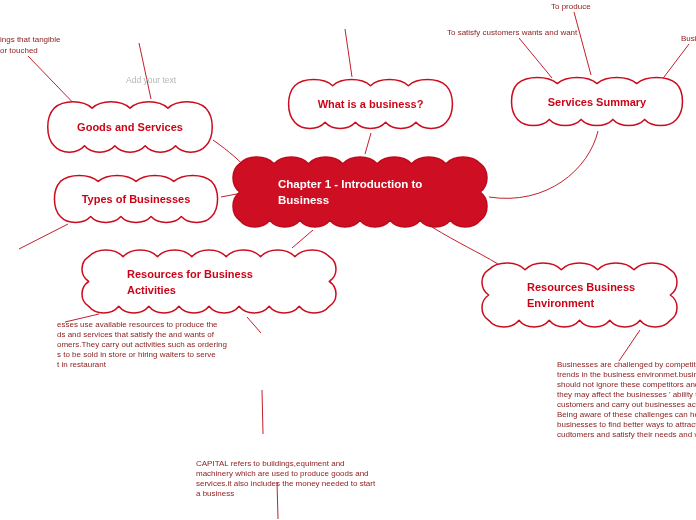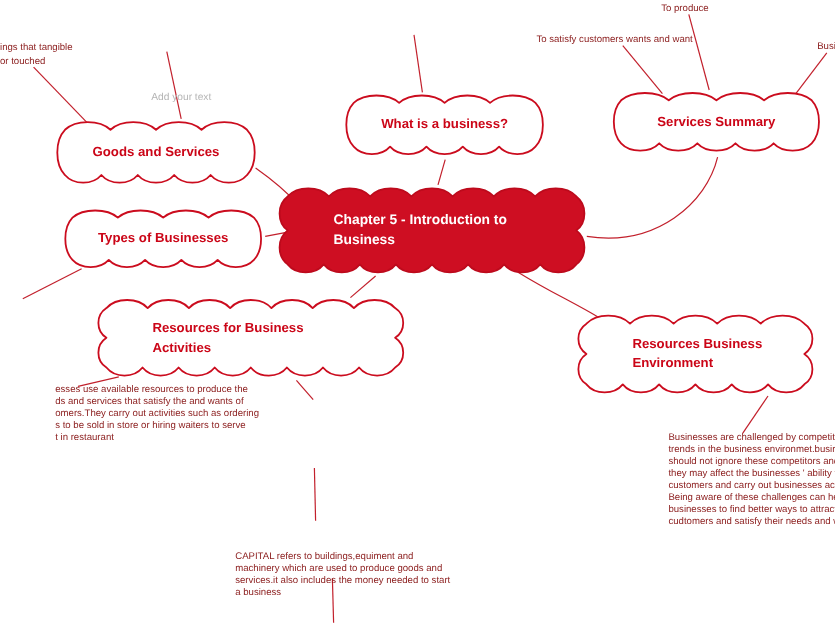--- a/index.html
+++ b/index.html
@@ -109,21 +109,21 @@
     <path d="M262 390 L263 434"></path>
     <path d="M277 482 L278 519"></path>
     <path d="M432 227 C458 243 478 252 498 264"></path>
     <path d="M640 330 L619 361"></path>
   </svg>
 
   <div class="cloud root" style="left:228px;top:152px;width:264px;height:80px;">
       <svg width="264" height="80">
         <path class="shape" d="M 11.700000000000001 11.700000000000001 A 20.622857142857143 15 0 0 1 46.07142857142858 11.700000000000001 A 20.622857142857143 15 0 0 1 80.44285714285715 11.700000000000001 A 20.622857142857143 15 0 0 1 114.81428571428573 11.700000000000001 A 20.622857142857143 15 0 0 1 149.18571428571428 11.700000000000001 A 20.622857142857143 15 0 0 1 183.55714285714285 11.700000000000001 A 20.622857142857143 15 0 0 1 217.92857142857144 11.700000000000001 A 20.622857142857143 15 0 0 1 252.3 11.700000000000001 A 15 16.979999999999997 0 0 1 252.3 40 A 15 16.979999999999997 0 0 1 252.3 68.3 A 18.045 15 0 0 1 222.22500000000002 68.3 A 18.045 15 0 0 1 192.15 68.3 A 18.045 15 0 0 1 162.075 68.3 A 18.045 15 0 0 1 132 68.3 A 18.045 15 0 0 1 101.92500000000001 68.3 A 18.045 15 0 0 1 71.85 68.3 A 18.045 15 0 0 1 41.77499999999998 68.3 A 18.045 15 0 0 1 11.699999999999989 68.3 A 15 16.979999999999997 0 0 1 11.700000000000001 40 A 15 16.979999999999997 0 0 1 11.700000000000001 11.700000000000003 Z"></path>
       </svg>
-    <div class="cloud-label left">Chapter 5 - Introduction to
+    <div class="cloud-label left">Chapter 1 - Introduction to
 Business</div>
   </div>
 
   <div class="cloud" style="left:43px;top:97px;width:174px;height:60px;">
       <svg width="174" height="60">
         <path class="shape" d="M 11.142857142857142 11.142857142857142 A 22.757142857142856 14.285714285714285 0 0 1 49.07142857142857 11.142857142857142 A 22.757142857142856 14.285714285714285 0 0 1 87 11.142857142857142 A 22.757142857142856 14.285714285714285 0 0 1 124.92857142857143 11.142857142857142 A 22.757142857142856 14.285714285714285 0 0 1 162.85714285714286 11.142857142857142 A 14.285714285714285 22.628571428571433 0 0 1 162.85714285714286 48.85714285714286 A 18.205714285714286 14.285714285714285 0 0 1 132.5142857142857 48.85714285714286 A 18.205714285714286 14.285714285714285 0 0 1 102.17142857142858 48.85714285714286 A 18.205714285714286 14.285714285714285 0 0 1 71.82857142857142 48.85714285714286 A 18.205714285714286 14.285714285714285 0 0 1 41.48571428571428 48.85714285714286 A 18.205714285714286 14.285714285714285 0 0 1 11.142857142857139 48.85714285714286 A 14.285714285714285 22.628571428571433 0 0 1 11.142857142857142 11.142857142857139 Z"></path>
       </svg>
     <div class="cloud-label">Goods and Services</div>
   </div>
 
@@ -170,21 +170,21 @@
   <div class="note muted" style="left:126px;top:31px;margin-top:44px;">Add your text</div>
 
 
   <div class="note" style="left:447px;top:28px;">To satisfy customers wants and want</div>
 
   <div class="note" style="left:551px;top:2px;">To produce</div>
 
   <div class="note" style="left:681px;top:34px;">Busi</div>
 
 
-  <div class="note" style="left:1px;top:320px;padding-left:45px;">esses use available resources to produce the
+  <div class="note" style="left:12px;top:320px;padding-left:45px;">esses use available resources to produce the
 ds and services that satisfy the and wants of
 omers.They carry out activities such as ordering
 s to be sold in store or hiring waiters to serve
 t in restaurant</div>
 
 
   <div class="note" style="left:196px;top:435px;margin-top:24px;">CAPITAL refers to buildings,equiment and
 machinery which are used to produce goods and
 services.it also includes the money needed to start
 a business</div>

